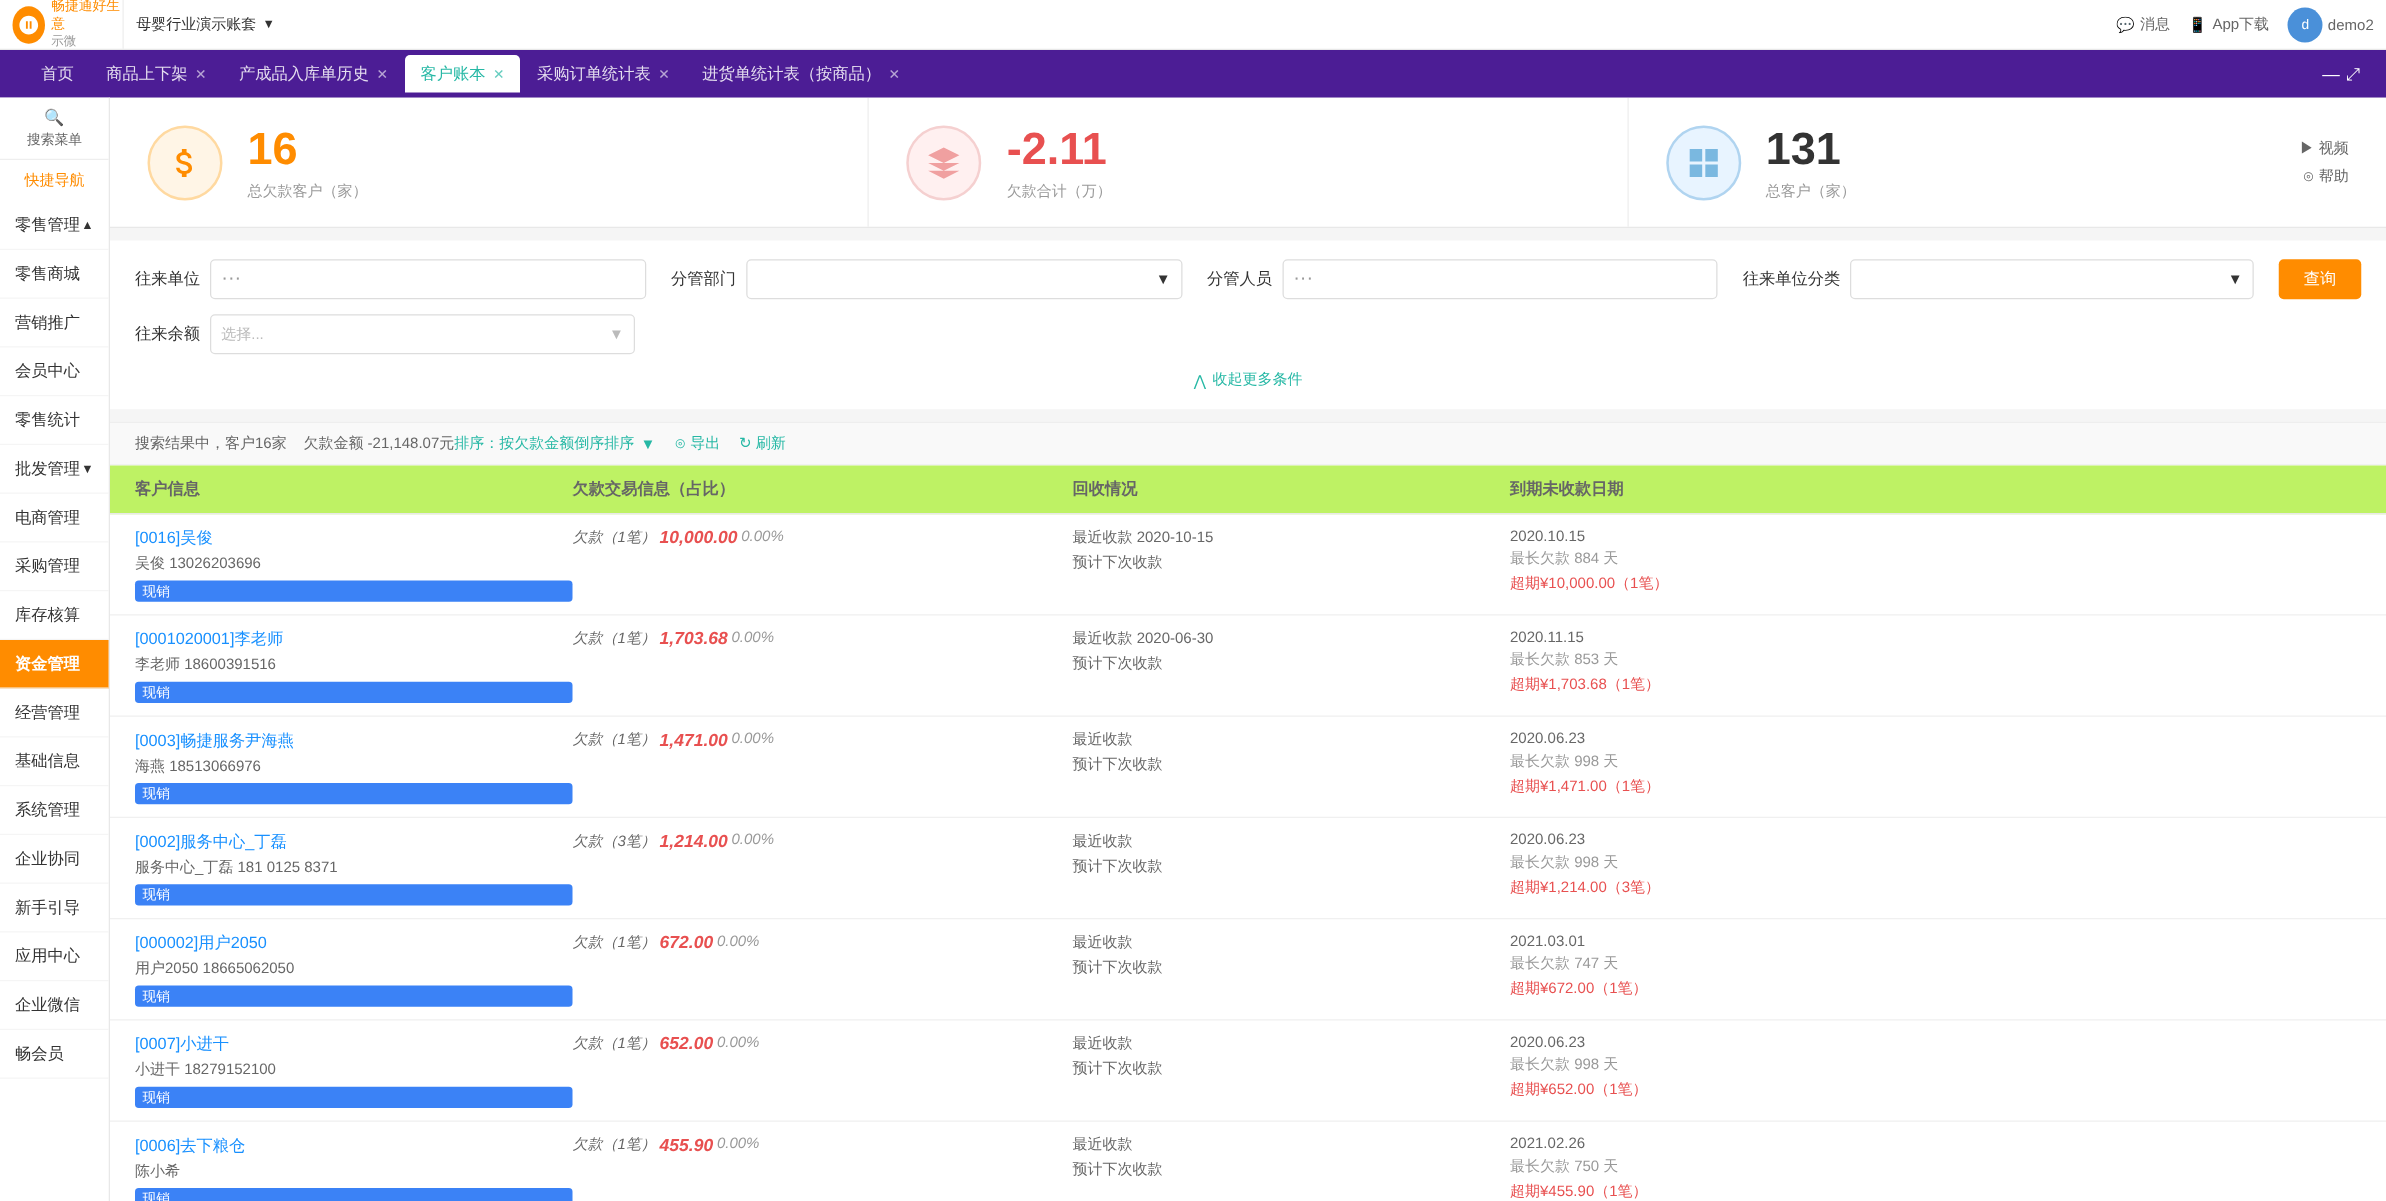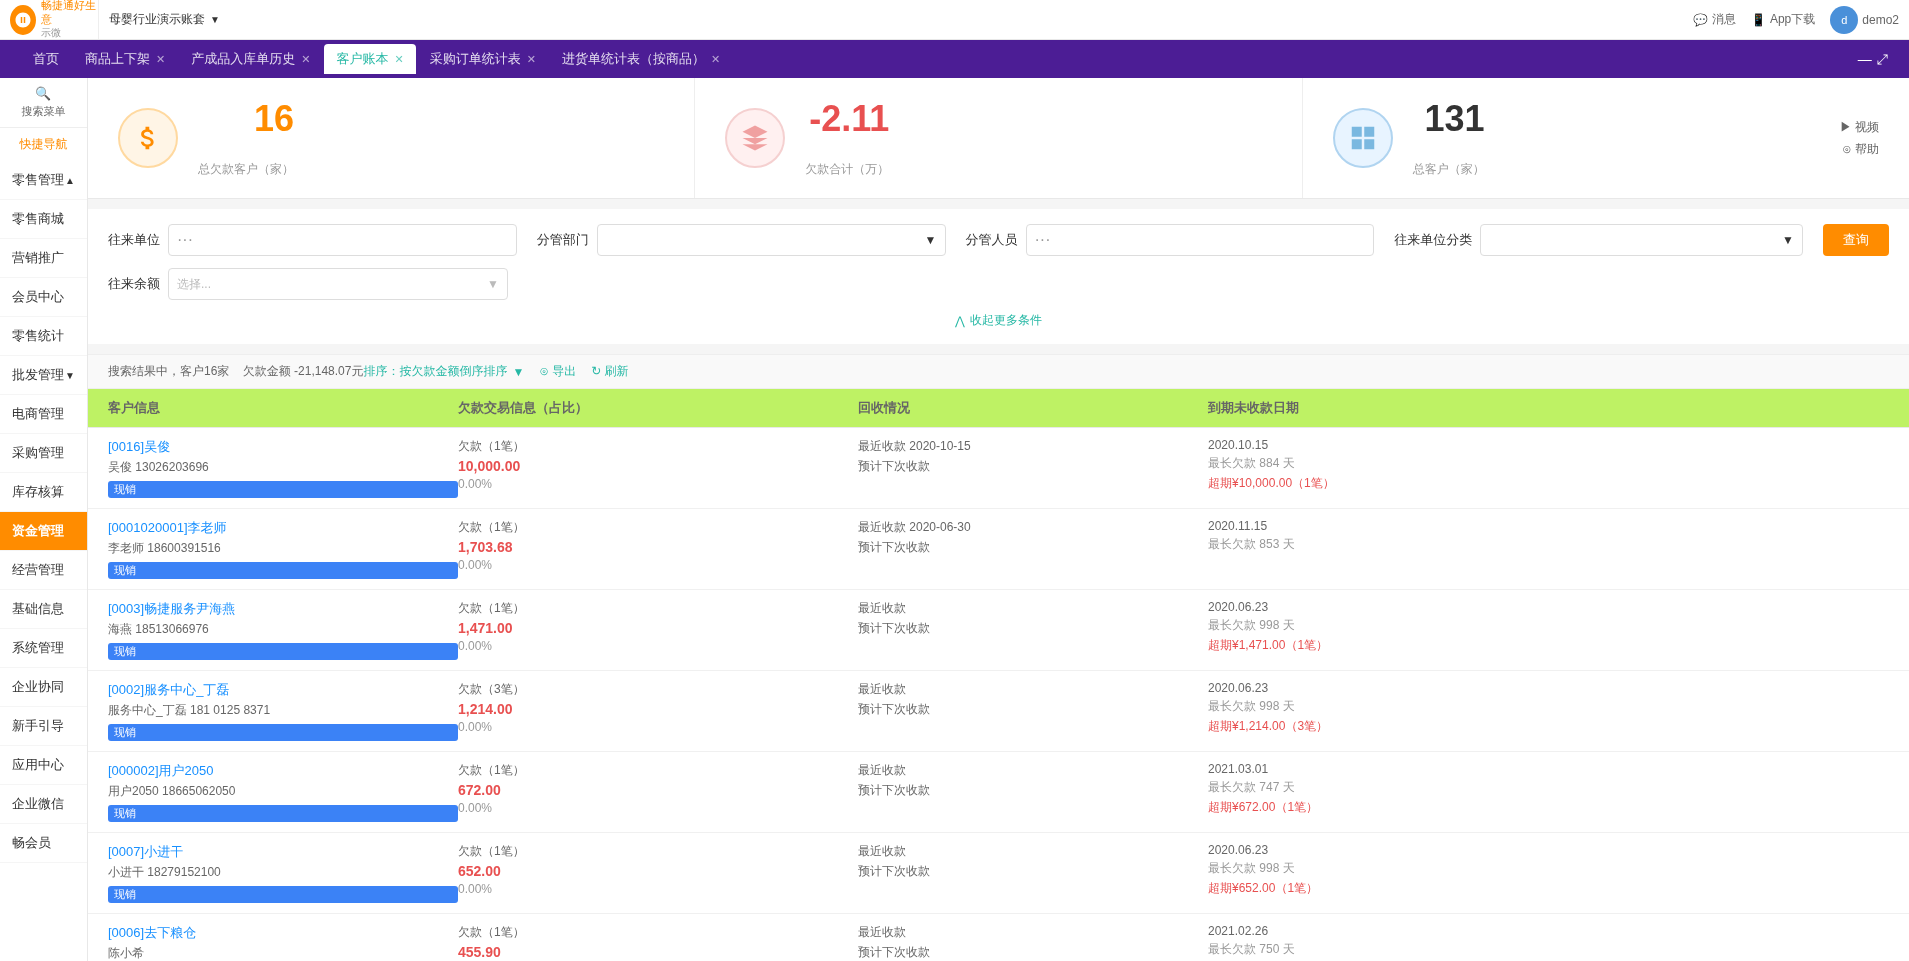--- a/index.html
+++ b/index.html
@@ -40,25 +40,25 @@
     
     .content-area { flex: 1; overflow: auto; padding: 0; background: #f5f5f5; }
 
     
     .stats-bar { display: flex; background: #fff; margin-bottom: 10px; border-bottom: 1px solid #e8e8e8; }
     .stat-item { display: flex; align-items: center; padding: 20px 30px; flex: 1; border-right: 1px solid #eee; }
     .stat-icon { width: 60px; height: 60px; border-radius: 50%; display: flex; align-items: center; justify-content: center; margin-right: 20px; font-size: 24px; }
     .stat-icon.orange { background: #fff5e6; color: #ff8c00; border: 2px solid #ffd9a0; }
     .stat-icon.red { background: #fff0f0; color: #f5a0a0; border: 2px solid #f5d0d0; }
     .stat-icon.blue { background: #e8f4ff; color: #6ab0e0; border: 2px solid #b0d4f0; }
-    .stat-value { font-size: 36px; font-weight: bold; text-align: right; }
+    .stat-value { font-size: 36px; font-weight: bold; }
     .stat-value.orange { color: #ff8c00; }
     .stat-value.red { color: #e85050; }
     .stat-value.dark { color: #333; }
-    .stat-label { font-size: 12px; color: #999; margin-top: 21px; }
+    .stat-label { font-size: 12px; color: #999; margin-top: 4px; }
     .stat-text-area { display: flex; flex-direction: column; }
     .stat-item-right { margin-left: auto; display: flex; flex-direction: column; align-items: flex-end; gap: 5px; font-size: 12px; color: #666; }
     .stat-item-right span { cursor: pointer; }
 
     
     .filter-area { background: #fff; padding: 15px 20px; margin-bottom: 10px; }
     .filter-row { display: flex; align-items: center; gap: 20px; margin-bottom: 12px; }
     .filter-item { display: flex; align-items: center; gap: 8px; flex: 1; }
     .filter-label { font-size: 13px; color: #333; white-space: nowrap; }
     .filter-input { flex: 1; height: 32px; border: 1px solid #ddd; border-radius: 4px; padding: 0 8px; font-size: 12px; display: flex; align-items: center; justify-content: space-between; cursor: pointer; background: #fff; }
@@ -75,21 +75,21 @@
     .sort-area { display: flex; align-items: center; gap: 5px; }
 
     
     .table-container { background: #fff; }
     .table-header { display: grid; grid-template-columns: 350px 400px 350px 1fr; background: #bef264; border-bottom: 1px solid #e8e8e8; padding: 10px 20px; font-size: 13px; color: #666; font-weight: bold; }
     .table-row-item { border-bottom: 1px solid #f0f0f0; padding: 10px 20px; display: grid; grid-template-columns: 350px 400px 350px 1fr; align-items: start; }
     .customer-info { display: flex; flex-direction: column; gap: 3px; }
     .customer-name { color: #1890ff; font-size: 13px; cursor: pointer; }
     .customer-phone { font-size: 12px; color: #666; }
     .customer-tag { display: inline-block; background: #3b82f6; color: white; font-size: 11px; padding: 1px 6px; border-radius: 3px; margin-top: 2px; }
-    .debt-info { display: flex; flex-direction: column; gap: 3px; }
+    .debt-info { display: flex; flex-direction: row; gap: 3px; font-style: italic; }
     .debt-count { font-size: 12px; color: #666; }
     .debt-amount { color: #e85050; font-size: 14px; font-weight: bold; }
     .debt-percent { font-size: 12px; color: #999; }
     .recovery-info { display: flex; flex-direction: column; gap: 3px; font-size: 12px; color: #666; }
     .overdue-info { display: flex; flex-direction: column; gap: 3px; font-size: 12px; color: #666; }
     .overdue-amount { color: #e85050; cursor: pointer; }
     .overdue-days { color: #999; }
 
     
     ::-webkit-scrollbar { width: 6px; height: 6px; }
@@ -387,20 +387,21 @@
             <span class="debt-amount">1,703.68</span>
             <span class="debt-percent">0.00%</span>
           </div>
           <div class="recovery-info">
             <span>最近收款    2020-06-30</span>
             <span>预计下次收款</span>
           </div>
           <div class="overdue-info">
             <span>2020.11.15</span>
             <span class="overdue-days">最长欠款 853 天</span>
+            <span class="overdue-amount">超期¥1,703.68（1笔）</span>
           </div>
         </div>
 
         <div class="table-row-item">
           <div class="customer-info">
             <span class="customer-name">[0003]畅捷服务尹海燕</span>
             <span class="customer-phone">海燕  18513066976</span>
             <span class="customer-tag">现销</span>
           </div>
           <div class="debt-info">

